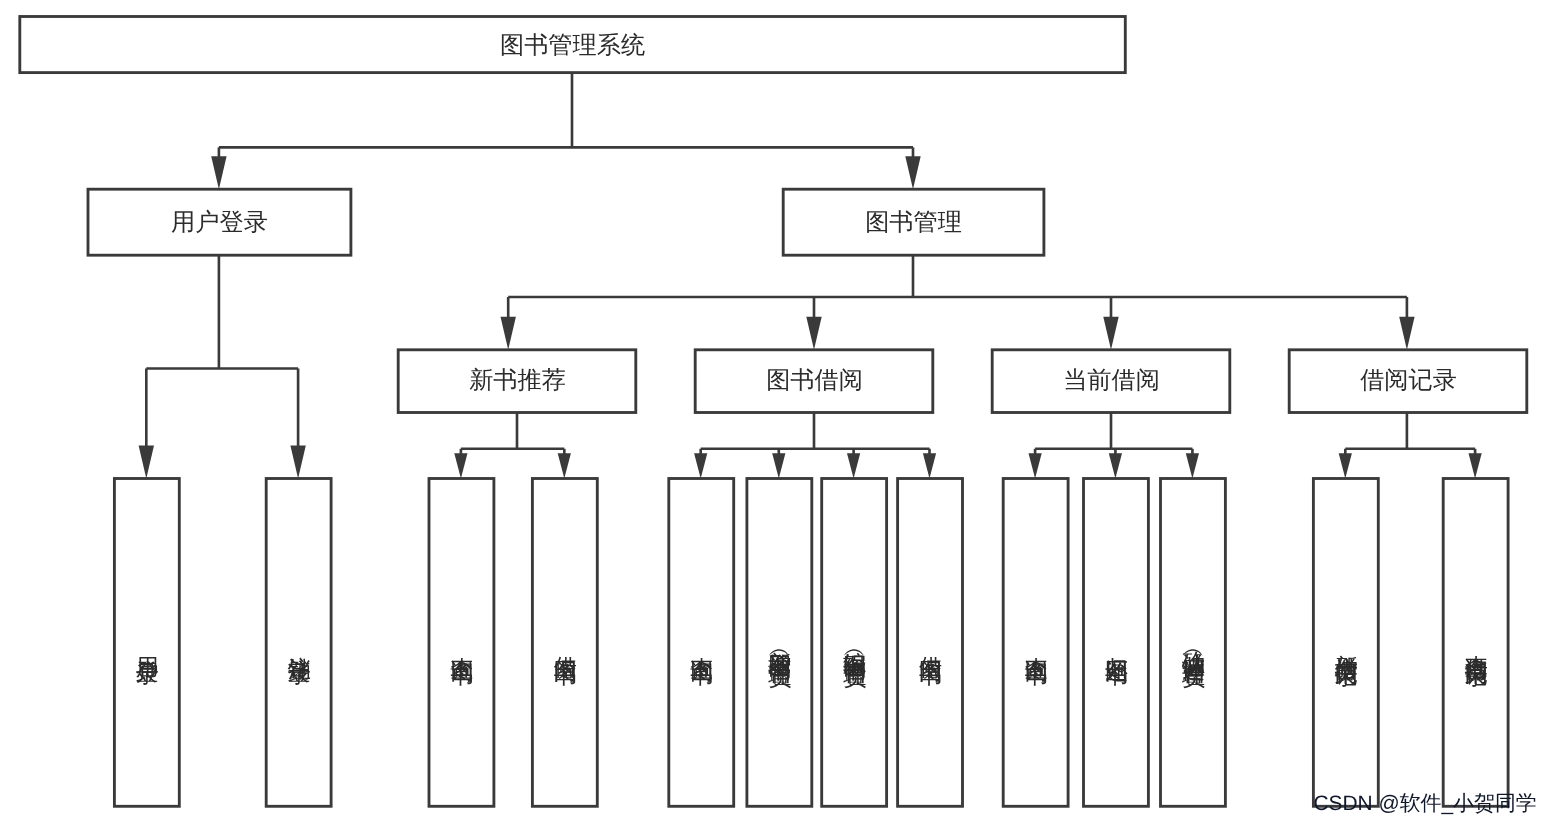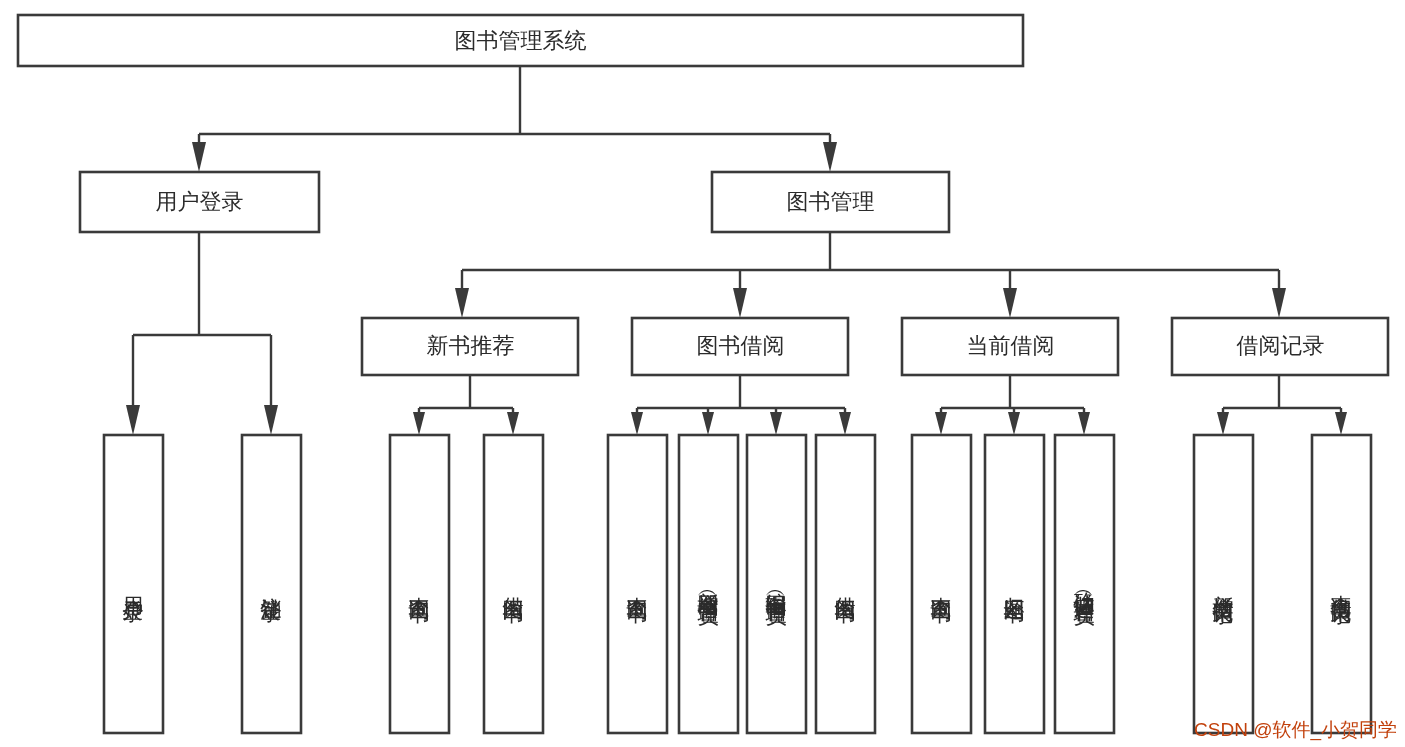--- a/index.html
+++ b/index.html
@@ -64,21 +64,21 @@
     text-align: center;
     white-space: nowrap;
     pointer-events: none;
   }
   .watermark {
     position: absolute;
     right: 8px;
     bottom: 4px;
     font-family: "Liberation Sans", "DejaVu Sans", sans-serif;
     font-size: 19px;
-    color: #c2410c;
+    color: #0f172a;
     white-space: nowrap;
   }
 </style>
 </head>
 <body>
 
 <div id="diagram-root">
 
   <svg class="diagram-svg" viewBox="0 0 1405 747">
     <defs>

